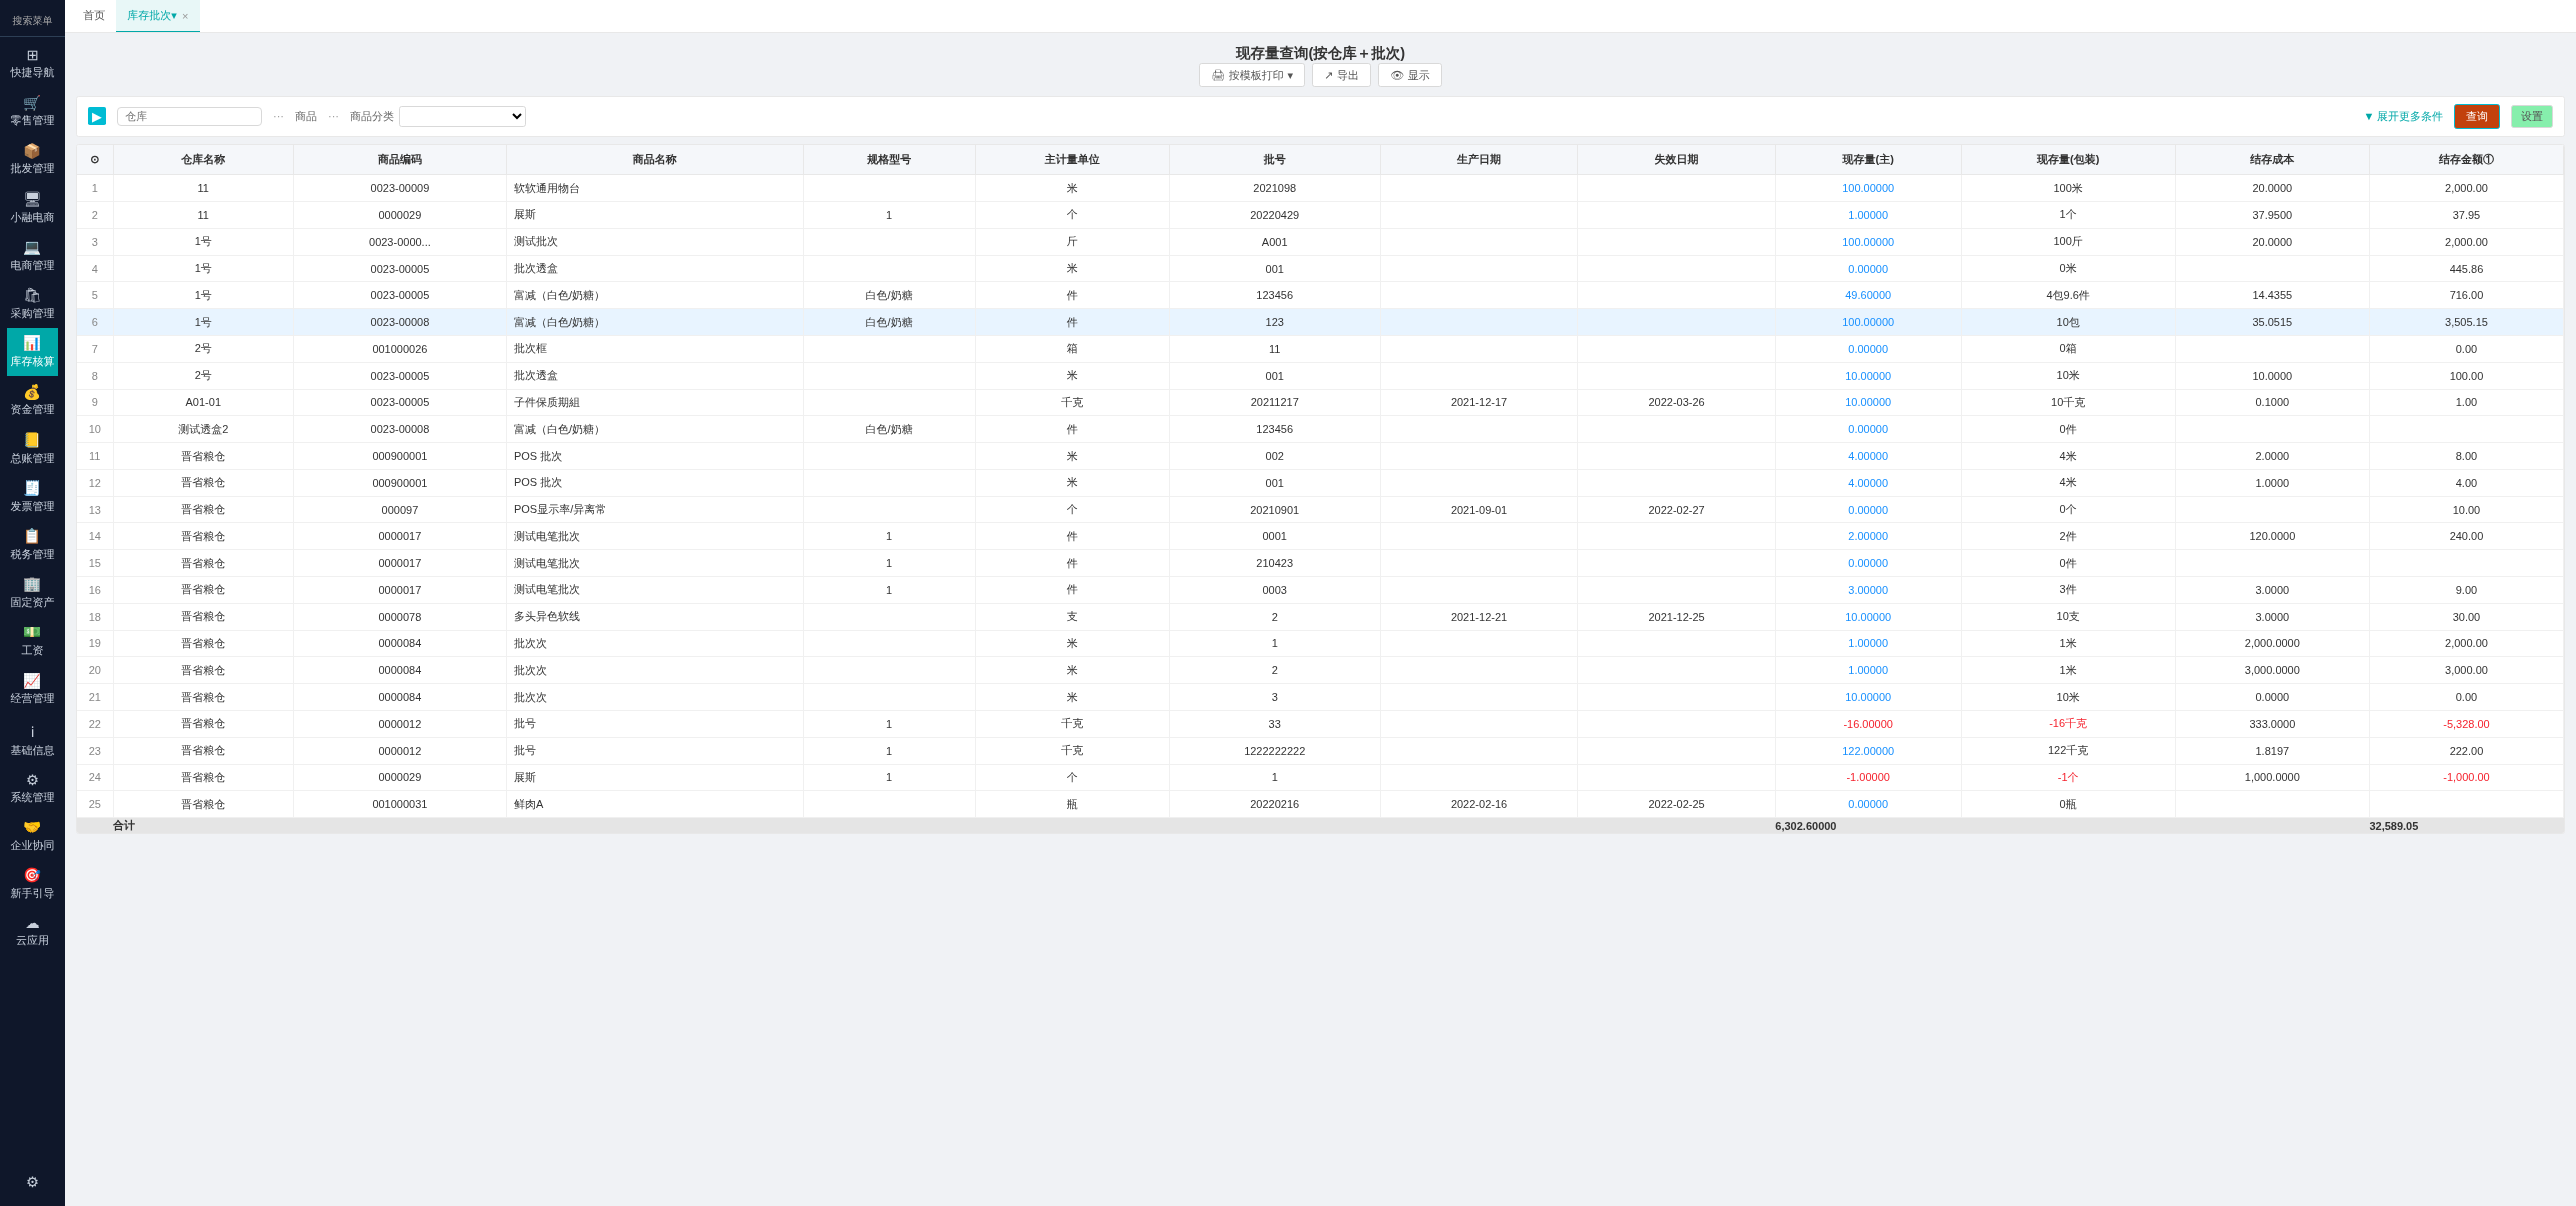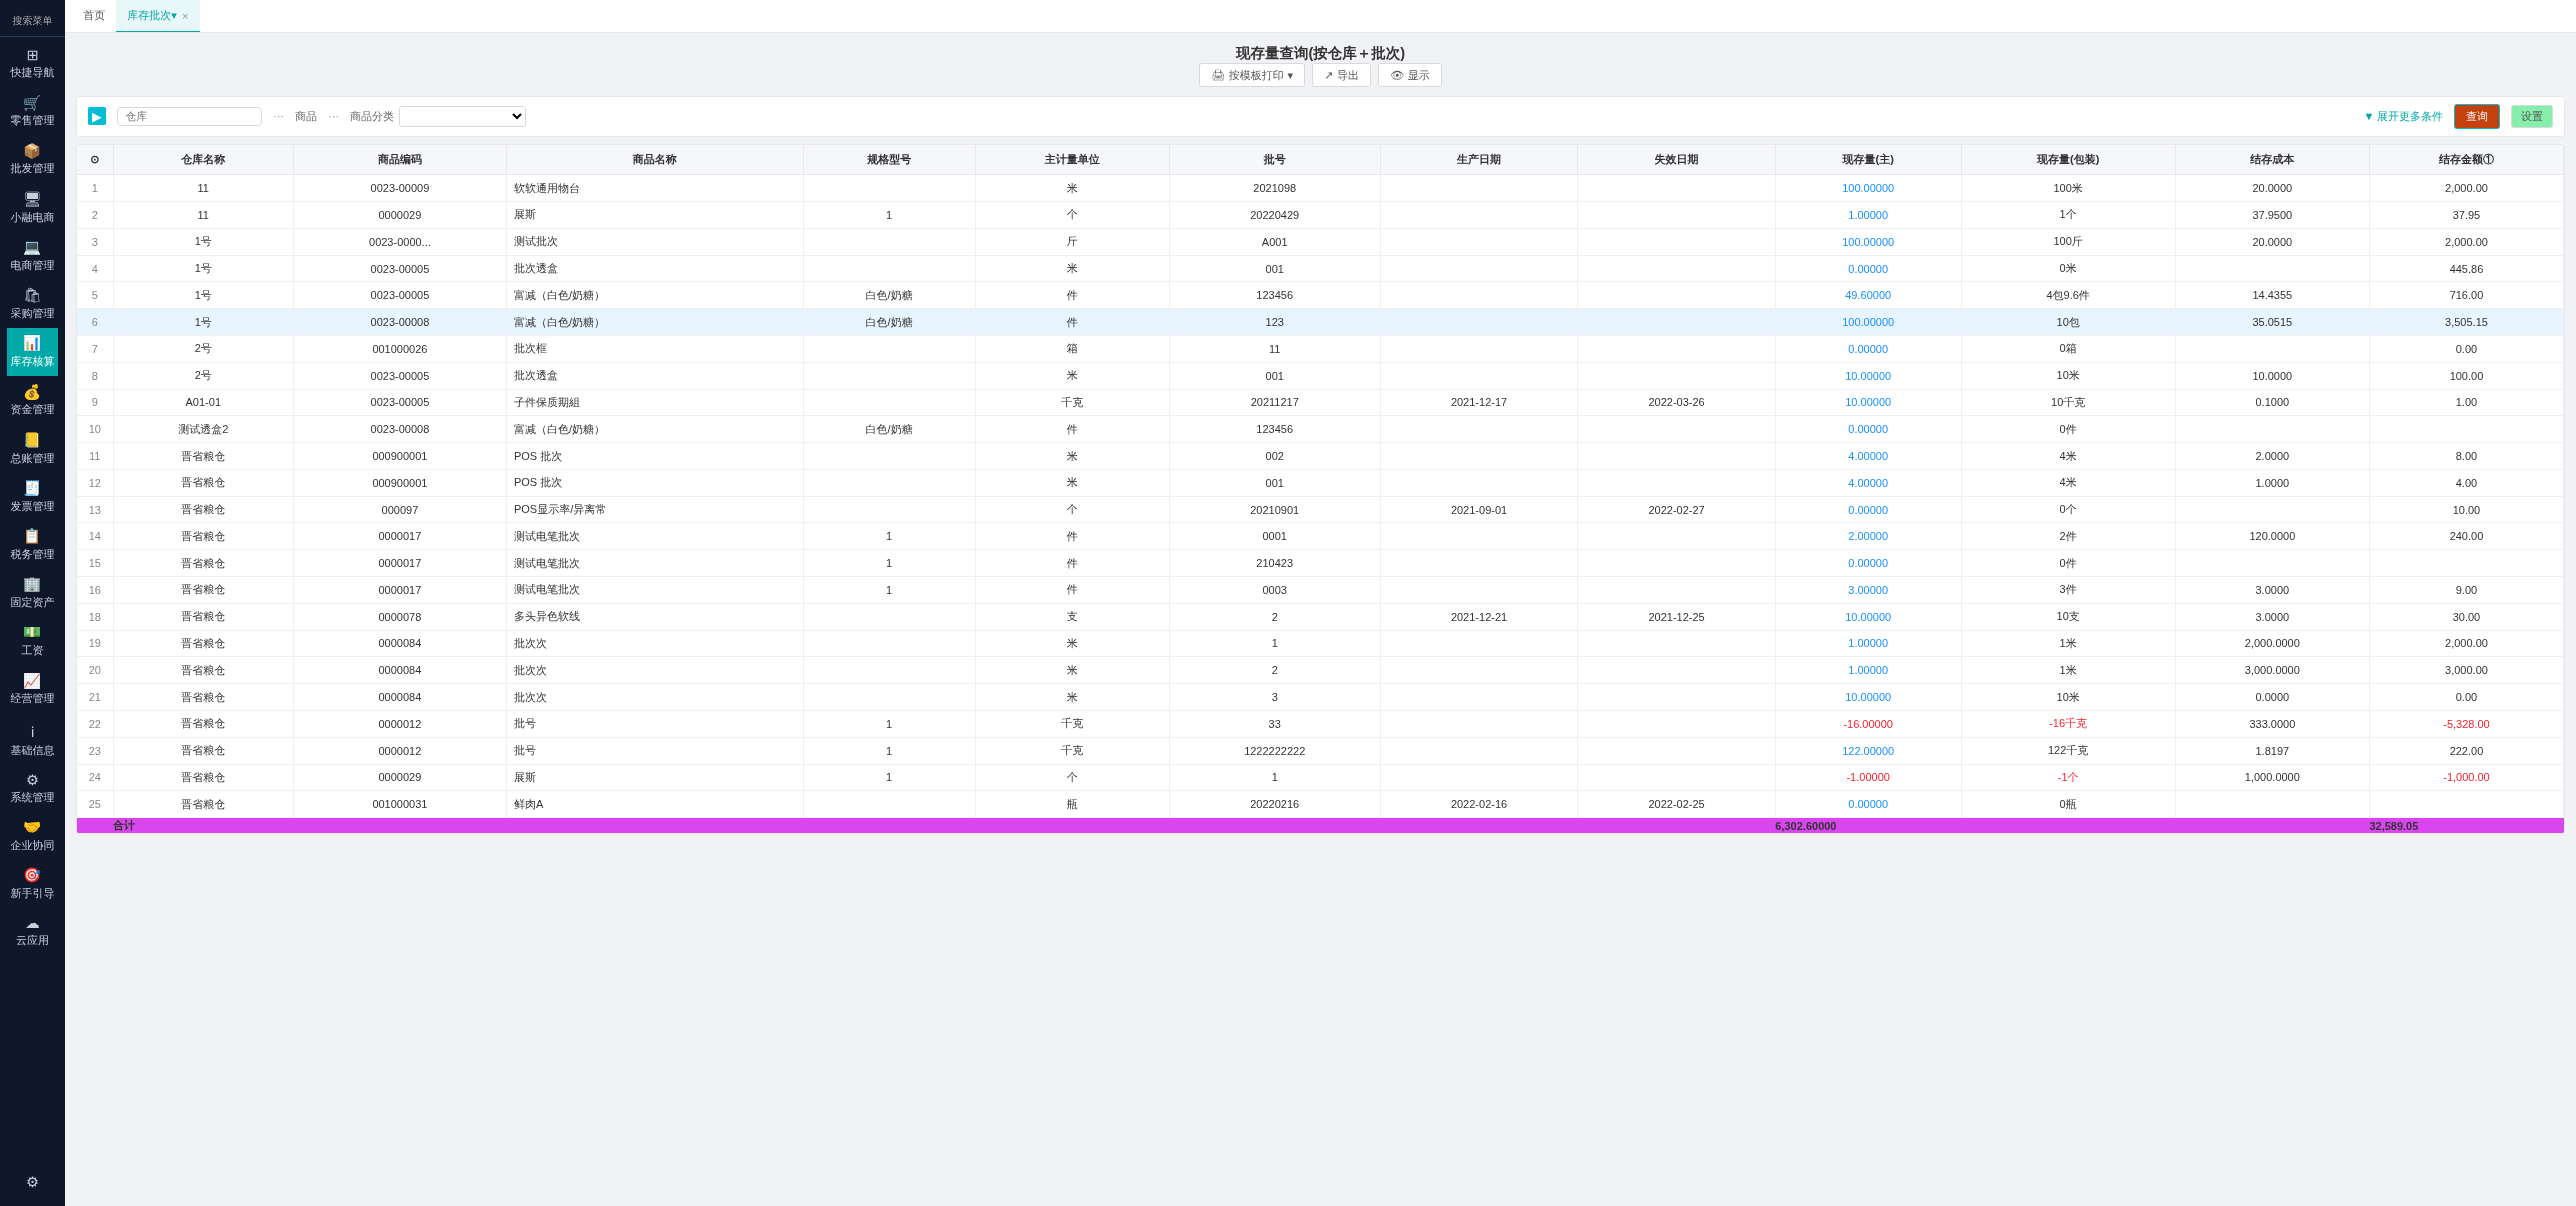--- a/index.html
+++ b/index.html
@@ -200,21 +200,21 @@
       text-align: center;
       border-right: 0.9px solid #f0f0f0;
       color: #333;
       white-space: nowrap;
     }
     .td-link { color: #1890ff; cursor: pointer; text-decoration: none; }
     .td-red { color: #f5222d; }
     .td-left { text-align: left; }
     
     
-    .totals-row { background: #d946ef; font-weight: 600; }
+    .totals-row { background: #e5e5e5; font-weight: 600; }
     .totals-row td { color: #333; }
     
     
     .btn-settings {
       border: 0.9px solid #d9d9d9;
       background: #86efac;
       border-radius: 2.7px;
       padding: 2.7px 9px;
       cursor: pointer;
       font-size: 11px;

